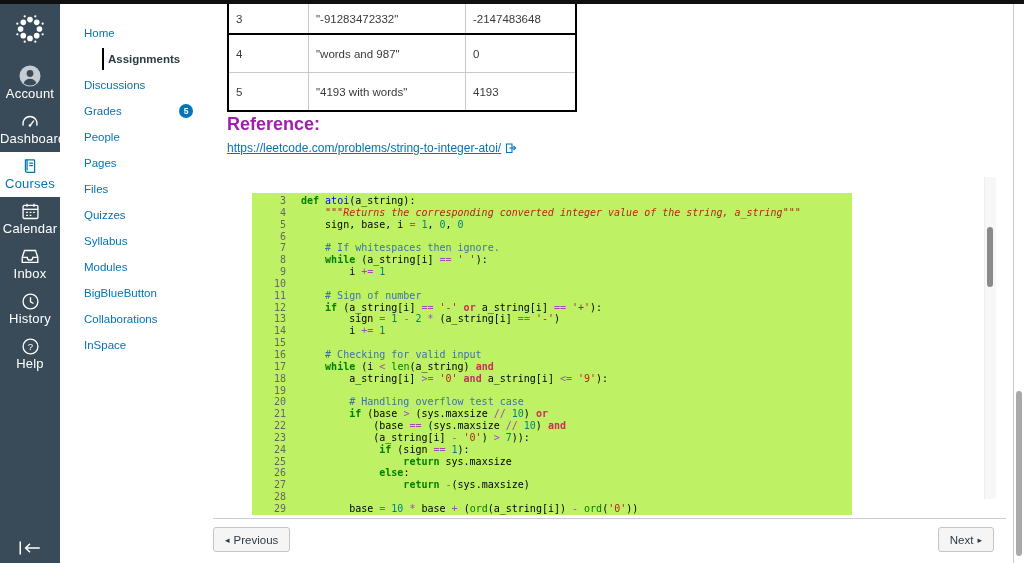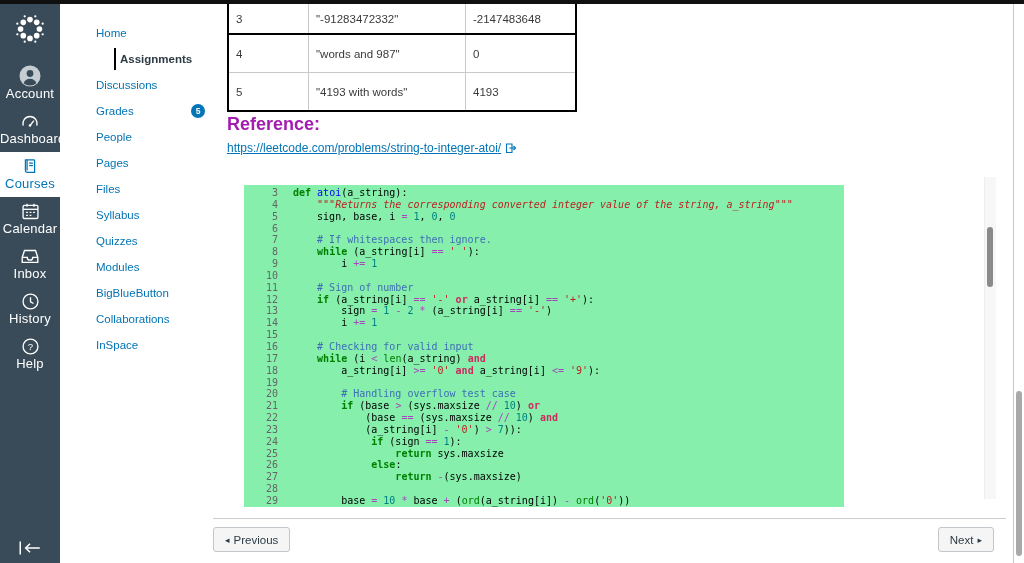--- a/index.html
+++ b/index.html
@@ -13,21 +13,21 @@
   #global-nav{position:absolute;left:0;top:0;width:60px;height:563px;background:#394B58;z-index:10;color:#fff}
   .gn-logo{position:absolute;top:12px;left:13px;width:34px;height:34px;cursor:pointer}
   .gn-items{position:absolute;top:62px;left:0;width:60px}
   .gn-item{height:45px;text-align:center;cursor:pointer;padding-top:2px;box-sizing:border-box}
   .gn-item .gi{height:24px;display:flex;align-items:center;justify-content:center}
   .gn-item .gl{font-size:13px;line-height:11px;letter-spacing:.2px}
   .gn-item.active{background:#fff;color:#0374B5}
   #collapse-btn{position:absolute;left:17px;bottom:6px;width:26px;height:18px;cursor:pointer}
 
   
-  #course-nav{position:absolute;left:96px;top:20px;width:128px;z-index:5}
+  #course-nav{position:absolute;left:84px;top:20px;width:128px;z-index:5}
   .cn-item{position:relative;height:26px;line-height:26px;font-size:11.5px;color:#0374B5;cursor:pointer;white-space:nowrap}
   .cn-item.active{color:#2D3B45;font-weight:bold;border-left:2px solid #000;padding-left:4px;height:22px;line-height:22px;margin:2px 18px}
   .cn-badge{position:absolute;left:95px;top:6px;width:14px;height:14px;border-radius:50%;background:#0374B5;
             color:#fff;font-size:8.5px;line-height:14px;text-align:center;font-weight:bold}
 
   
   #tc-table{position:absolute;left:227px;top:4px;width:346px;border:2px solid #000;border-top:none;background:#fff;box-sizing:content-box}
   .t-row{display:flex;border-bottom:1px solid #c9c9c9;height:37px}
   .t-row.r0{height:29px;border-bottom:2px solid #000}
   .t-row.last{border-bottom:none}
@@ -36,21 +36,21 @@
   .t-c2{width:157px;border-left:1px solid #c9c9c9}
   .t-c3{flex:1;border-left:1px solid #c9c9c9}
 
   
   #ref-label{position:absolute;left:227px;top:114px;font-size:18px;font-weight:bold;color:#a21caf}
   #ref-link{position:absolute;left:227px;top:141px;font-size:12px;color:#0374B5;text-decoration:underline;cursor:pointer;display:flex;align-items:center;gap:4px}
   #ref-link .ext{display:inline-block;width:12px;height:12px}
 
   
   #code-wrap{position:absolute;left:236px;top:177px;width:760px;height:322px;background:#fff}
-  #code-block{position:absolute;left:0;top:0;width:600px;height:322px;margin:8px;background:#86efac;
+  #code-block{position:absolute;left:0;top:0;width:600px;height:322px;margin:16px;background:#bef264;
               font-family:"DejaVu Sans Mono",monospace;font-size:10px;line-height:11.85px;
               padding:2px 0 0 6px;box-sizing:border-box;overflow:hidden;white-space:pre;color:#000}
   .cl{display:block;height:11.85px}
   .ln{display:inline-block;width:28px;text-align:right;color:#666;margin-right:15px}
   .tok-k{color:#008000;font-weight:bold}
   .tok-ow{color:#CC2B5E;font-weight:bold}
   .tok-o{color:#A347BA}
   .tok-s{color:#BA2121}
   .tok-d{color:#BA2121;font-style:italic}
   .tok-c{color:#3E6FB5}
@@ -196,22 +196,22 @@
 </nav>
 
 <nav id="course-nav">
     <div class="cn-item"><span>Home</span></div>
     <div class="cn-item active"><span>Assignments</span></div>
     <div class="cn-item"><span>Discussions</span></div>
     <div class="cn-item"><span>Grades</span><span class="cn-badge">5</span></div>
     <div class="cn-item"><span>People</span></div>
     <div class="cn-item"><span>Pages</span></div>
     <div class="cn-item"><span>Files</span></div>
+    <div class="cn-item"><span>Quizzes</span></div>
     <div class="cn-item"><span>Syllabus</span></div>
-    <div class="cn-item"><span>Quizzes</span></div>
     <div class="cn-item"><span>Modules</span></div>
     <div class="cn-item"><span>BigBlueButton</span></div>
     <div class="cn-item"><span>Collaborations</span></div>
     <div class="cn-item"><span>InSpace</span></div>
   </nav>
 
 <div id="tc-table">
     <div class="t-row r0">
       <div class="t-cell t-c1">3</div>
       <div class="t-cell t-c2">"-91283472332"</div>

